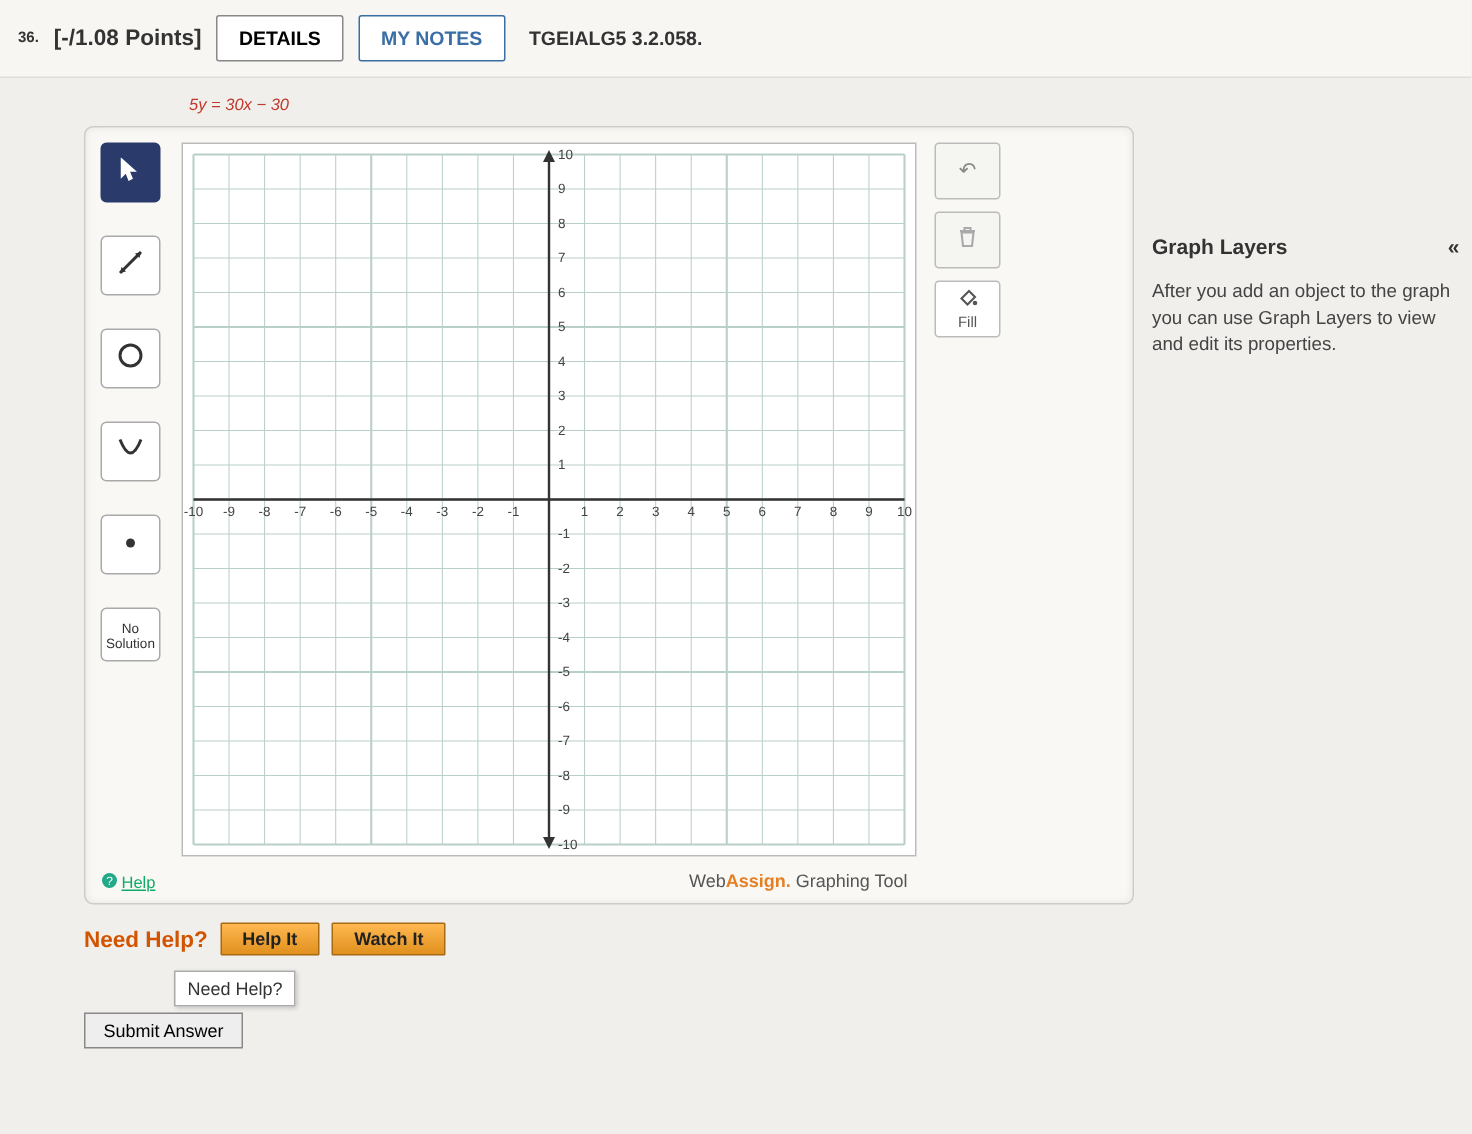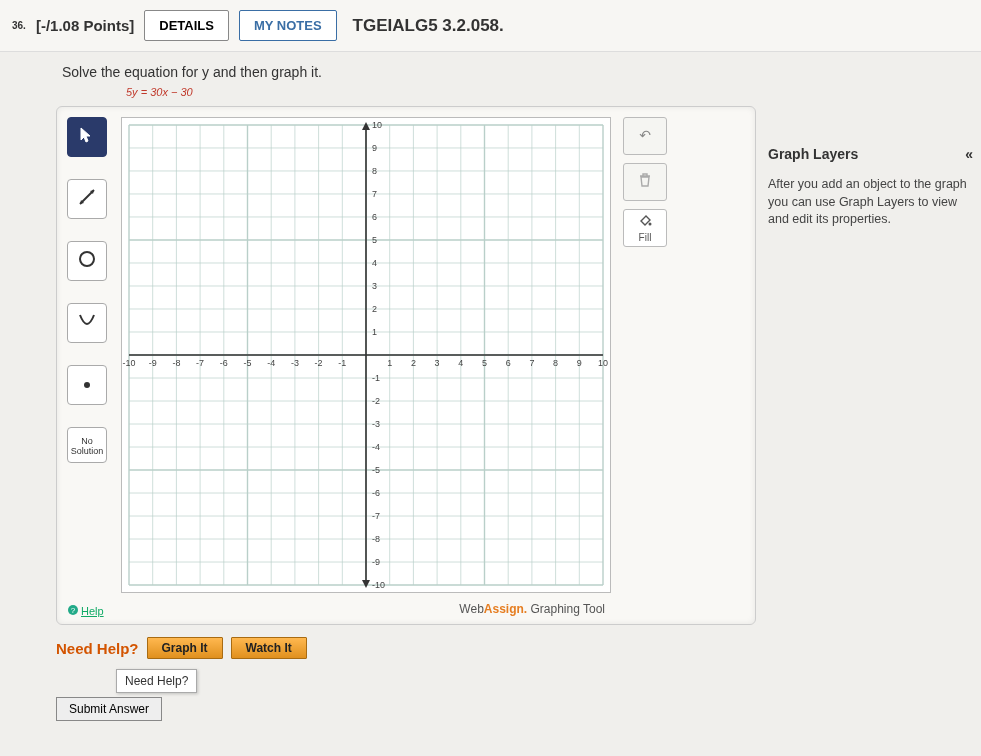--- a/index.html
+++ b/index.html
@@ -25,21 +25,21 @@
     .btn-outline {
       border: 1px solid #888;
       background: #fff;
       padding: 7px 14px;
       font-weight: bold;
       font-size: 13px;
       cursor: pointer;
       border-radius: 2px;
     }
     .btn-notes { color: #3a6ea5; border-color:#3a6ea5;}
-    .source { font-weight: bold; font-size: 17px; margin-left: 6px; }
+    .source { font-weight: bold; font-size: 13px; margin-left: 6px; }
     .content { padding: 12px 48px 6px 56px; }
     .prompt { font-size: 14px; margin-bottom: 6px; padding-left: 6px;}
     .equation { color: #c0392b; font-size: 11px; padding-left: 70px; margin-bottom: 8px; font-style: italic;}
     .tool-area {
       display: flex;
       gap: 6px;
       background: #f9f8f5;
       border: 1px solid #ccc;
       border-radius: 6px;
       padding: 10px 10px 6px 10px;
@@ -73,21 +73,21 @@
     .side-btn {
       width:44px; height:38px; border:1px solid #bbb; background:#f5f5f2;
       border-radius:3px; font-size:10px; display:flex; flex-direction:column;
       align-items:center; justify-content:center; cursor:pointer; color:#888;
     }
     .side-btn .ic{ font-size:14px; margin-bottom:2px;}
     .side-btn.fill { color:#555; background:#fff;}
     .brand { text-align: right; font-size: 12px; color:#555; padding:6px 6px 2px 0;}
     .brand b{color:#e67e22;}
     .layers-panel {
-      position:absolute; left: 768px; top:146px; width:205px;
+      position:absolute; left: 768px; top:156px; width:205px;
     }
     .layers-title{ font-weight:bold; font-size:14px; margin-bottom:14px; display:flex; justify-content:space-between; align-items:center;}
     .layers-desc{ font-size:12.5px; color:#444; line-height:1.4;}
     .collapse{font-weight:bold; cursor:pointer;}
     .need-help-row{ margin-top:12px; display:flex; align-items:center; gap:8px;}
     .need-help-label{ color:#d35400; font-weight:bold; font-size:15px;}
     .help-btn{
       background:#f0a030;
       background: linear-gradient(#ffb850,#e0901e);
       border:1px solid #a86b12; padding:3px 14px; font-size:12px; font-weight:bold;
@@ -110,21 +110,20 @@
 
 <div class="header-bar">
   <span class="q-num">36.</span>
   <span class="points">[-/1.08 Points]</span>
   <button class="btn-outline">DETAILS</button>
   <button class="btn-outline btn-notes">MY NOTES</button>
   <span class="source">TGEIALG5 3.2.058.</span>
 </div>
 
 <div class="content">
-  <div class="prompt">Solve the equation for y and then graph it.</div>
   <div class="equation">5y = 30x − 30</div>
 
   <div style="display:flex;">
     <div class="tool-area">
       <div class="toolbox">
         <div class="tool-btn sel" title="Pointer">
           <span>
             <svg width="14" height="16" viewBox="0 0 14 16">
                 <path d="M1 1 L1 13 L4 10 L6 15 L8 14 L6 9 L10 9 Z" fill="#fff" stroke="#fff"></path>
               </svg>
@@ -285,21 +284,21 @@
               </svg>
           </span>
           <span>Fill</span>
         </div>
       </div>
     </div>
   </div>
 
   <div class="need-help-row">
     <span class="need-help-label">Need Help?</span>
-    <button class="help-btn">Graph It</button>
+    <button class="help-btn">Help It</button>
     <button class="help-btn">Watch It</button>
   </div>
   <div><div class="tooltip-box">Need Help?</div></div>
   <div class="submit-row">
     <button class="submit-btn">Submit Answer</button>
   </div>
 </div>
 
 <div class="layers-panel">
   <div class="layers-title">

